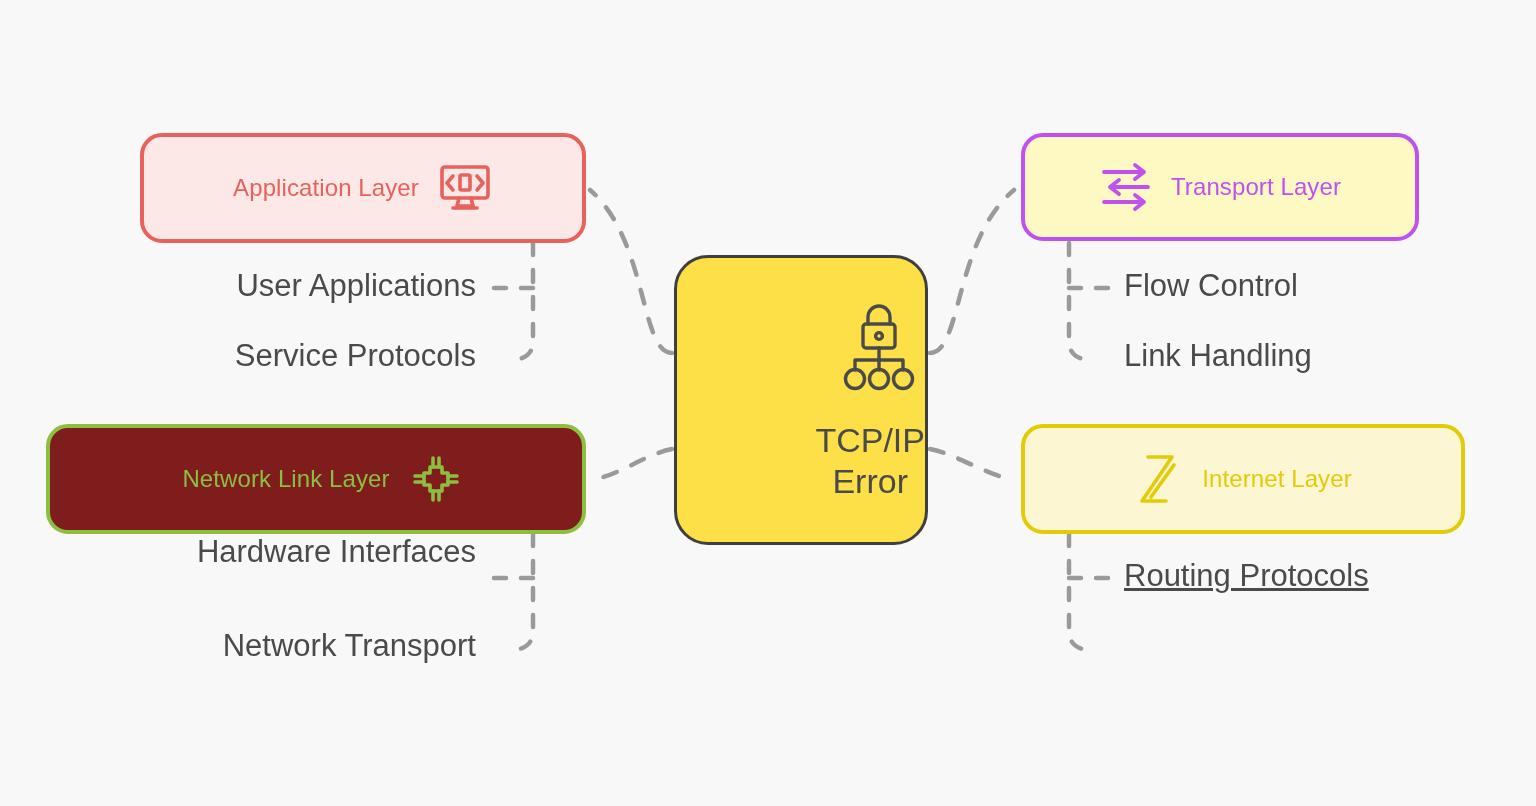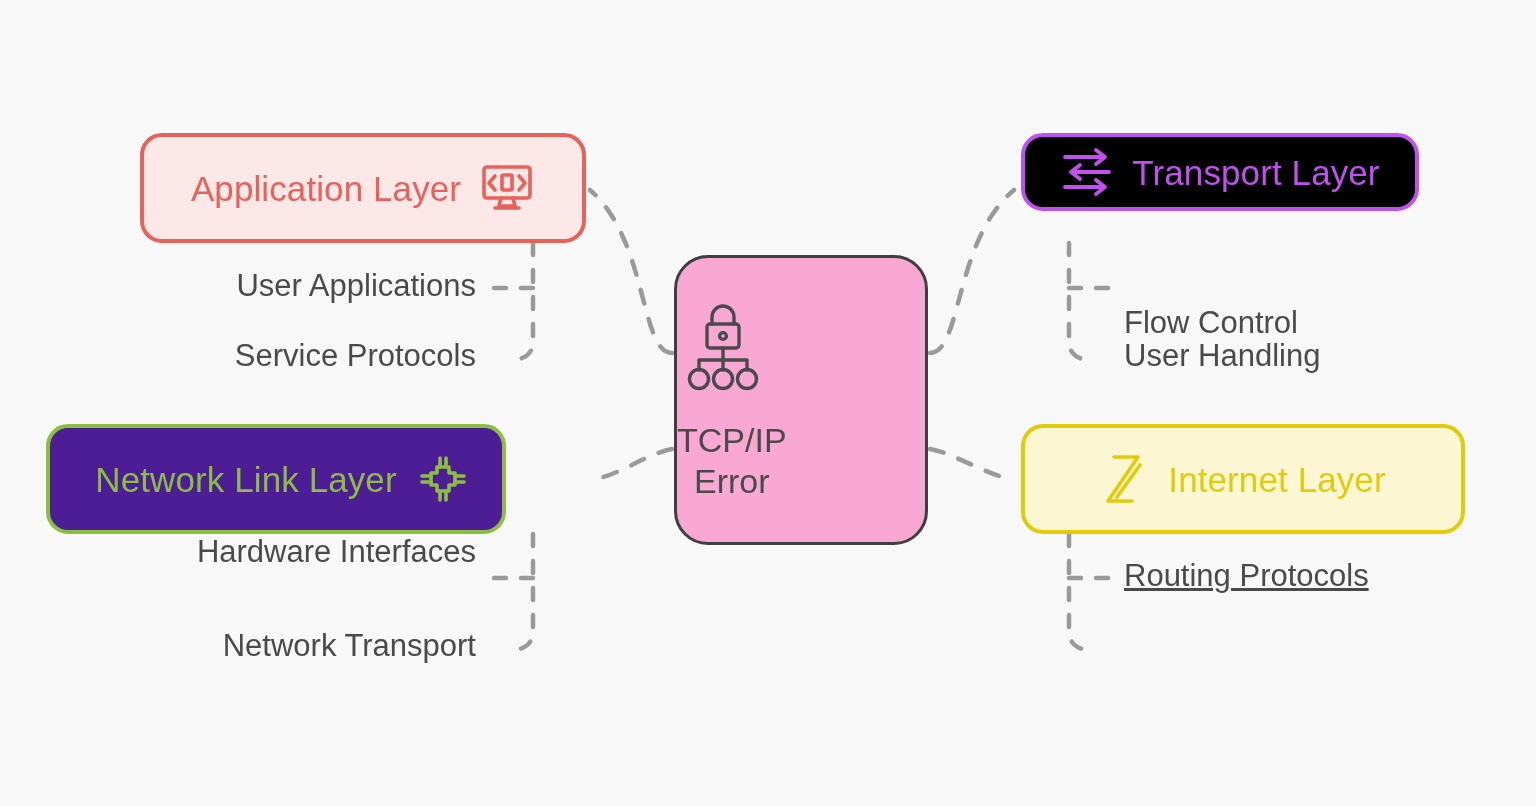--- a/index.html
+++ b/index.html
@@ -33,21 +33,21 @@
     align-items: center;
     justify-content: center;
     gap: 18px;
     border-radius: 22px;
     border-style: solid;
     border-width: 4px;
     padding: 0 26px;
     white-space: nowrap;
   }
   .node-box .node-label {
-    font-size: 35px;
+    font-size: 24px;
     font-weight: 400;
     letter-spacing: 0.1px;
     line-height: 1;
   }
   .node-box .node-icon {
     display: flex;
     align-items: center;
     justify-content: center;
     flex: 0 0 auto;
   }
@@ -57,56 +57,56 @@
     left: 140px; top: 133px;
     width: 446px; height: 110px;
     background: #FCE9E7;
     border-color: #E8615A;
   }
   #box-application .node-label { color: #E8615A; }
 
   
   #box-transport {
     left: 1021px; top: 133px;
-    width: 398px; height: 78px;
-    background: #000000;
+    width: 398px; height: 108px;
+    background: #fef9c3;
     border-color: #C151EE;
   }
   #box-transport .node-label { color: #C151EE; }
 
   
   #box-networklink {
     left: 46px; top: 424px;
-    width: 460px; height: 110px;
-    background: #4c1d95;
+    width: 540px; height: 110px;
+    background: #7f1d1d;
     border-color: #8CBF3F;
     padding-left: 40px;
   }
   #box-networklink .node-label { color: #8CBF3F; }
 
   
   #box-internet {
     left: 1021px; top: 424px;
     width: 444px; height: 110px;
     background: #FCF6D3;
     border-color: #E3CB07;
   }
   #box-internet .node-label { color: #E3CB07; }
 
   
   #center-node {
     position: absolute;
     left: 674px; top: 255px;
     width: 254px; height: 290px;
-    background: #f9a8d4;
+    background: #fde047;
     border: 3px solid #3F3F3F;
     border-radius: 34px;
     display: flex;
     flex-direction: column;
-    align-items: flex-start;
+    align-items: flex-end;
     justify-content: center;
     gap: 6px;
   }
   #center-node .center-icon { margin-bottom: 12px; }
   #center-node .center-title {
     font-size: 34px;
     color: #4A4A4A;
     line-height: 1.22;
     text-align: center;
   }
@@ -122,21 +122,21 @@
   .sub-item.right-align { text-align: right; }
   .sub-item.left-align  { text-align: left; }
 
   
   #sub-user-applications   { right: 1060px; top: 270px; }
   #sub-service-protocols   { right: 1060px; top: 340px; }
   
   #sub-hardware-interfaces { right: 1060px; top: 536px; }
   #sub-network-protocols   { right: 1060px; top: 630px; }
   
-  #sub-flow-control        { left: 1124px; top: 270px; margin-top: 37px; }
+  #sub-flow-control        { left: 1124px; top: 270px; }
   #sub-error-handling      { left: 1124px; top: 340px; }
   
   #sub-routing-protocols   { left: 1124px; top: 560px; text-decoration: underline; }
   #sub-addressing-schemes  { left: 1124px; top: 630px; }
 </style>
 </head>
 <body>
 
 <div id="canvas">
 
@@ -243,17 +243,17 @@
     </div>
   </div>
 
   <div class="sub-item right-align" id="sub-user-applications">User Applications</div>
   <div class="sub-item right-align" id="sub-service-protocols">Service Protocols</div>
 
   <div class="sub-item right-align" id="sub-hardware-interfaces">Hardware Interfaces</div>
   <div class="sub-item right-align" id="sub-network-protocols">Network Transport</div>
 
   <div class="sub-item left-align" id="sub-flow-control">Flow Control</div>
-  <div class="sub-item left-align" id="sub-error-handling">User Handling</div>
+  <div class="sub-item left-align" id="sub-error-handling">Link Handling</div>
 
   <div class="sub-item left-align" id="sub-routing-protocols">Routing Protocols</div>
 
 </div>
 
 </body></html>

